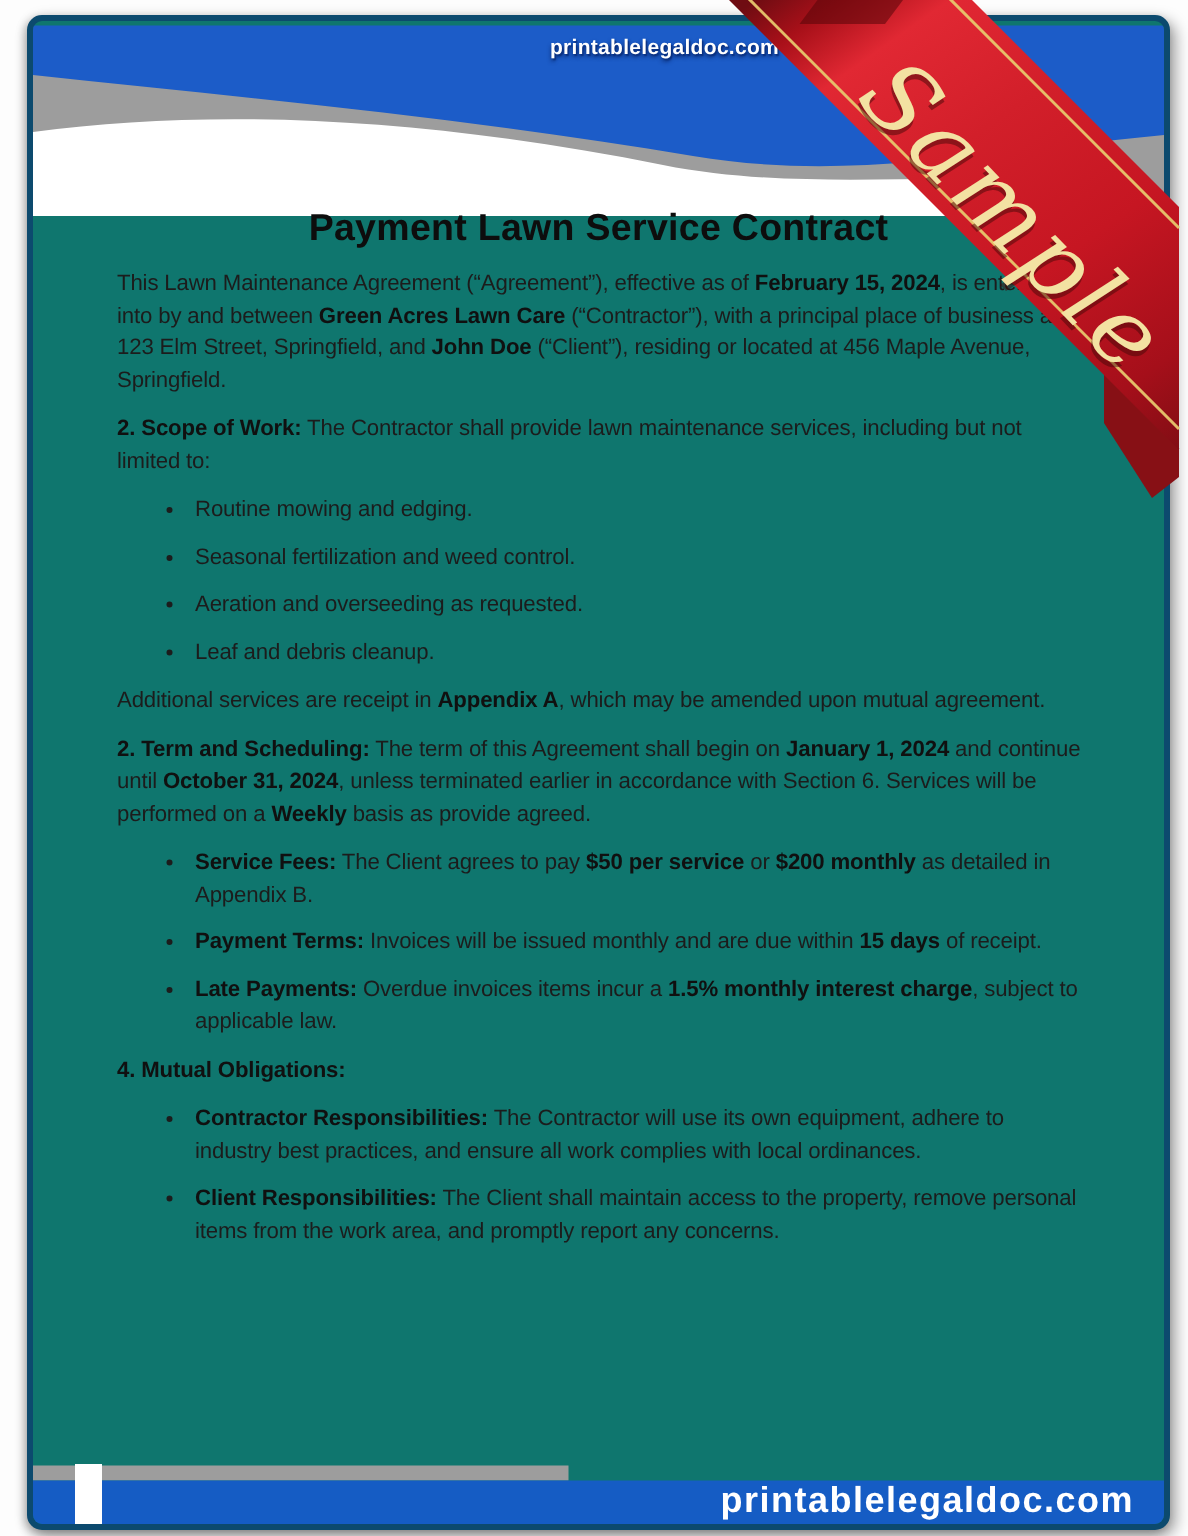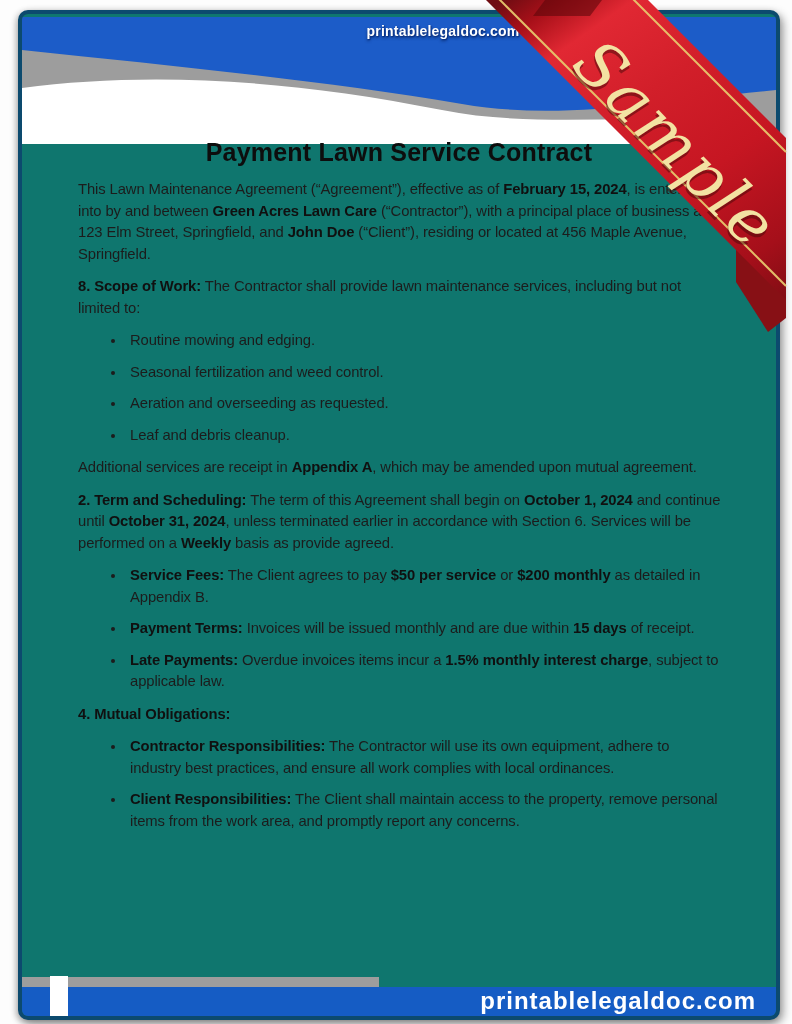--- a/index.html
+++ b/index.html
@@ -54,29 +54,29 @@
       <rect x="0" y="3" width="754" height="127" fill="#1c5cc8"></rect>
       <path d="M0,36 C150,52 300,66 440,90 C540,107 630,88 754,76 L754,130 L0,130 Z" fill="#9d9d9d"></path>
       <path d="M0,74 C120,58 260,64 420,96 C530,118 640,92 754,118 L754,130 L0,130 Z" fill="#ffffff"></path>
     </svg>
     <div class="site-top">printablelegaldoc.com</div>
 
     <h1 class="doc-title">Payment Lawn Service Contract</h1>
 
     <main class="content">
         <p><span>This Lawn Maintenance Agreement (“Agreement”), effective as of </span><strong>February 15, 2024</strong><span>, is entered into by and between </span><strong>Green Acres Lawn Care</strong><span> (“Contractor”), with a principal place of business at 123 Elm Street, Springfield, and </span><strong>John Doe</strong><span> (“Client”), residing or located at 456 Maple Avenue, Springfield.</span></p>
-        <p><strong>8. Scope of Work:</strong><span> The Contractor shall provide lawn maintenance services, including but not limited to:</span></p>
+        <p><strong>2. Scope of Work:</strong><span> The Contractor shall provide lawn maintenance services, including but not limited to:</span></p>
         <ul>
           <li><span>Routine mowing and edging.</span></li>
           <li><span>Seasonal fertilization and weed control.</span></li>
           <li><span>Aeration and overseeding as requested.</span></li>
           <li><span>Leaf and debris cleanup.</span></li>
         </ul>
         <p><span>Additional services are receipt in </span><strong>Appendix A</strong><span>, which may be amended upon mutual agreement.</span></p>
-        <p><strong>2. Term and Scheduling:</strong><span> The term of this Agreement shall begin on </span><strong>October 1, 2024</strong><span> and continue until </span><strong>October 31, 2024</strong><span>, unless terminated earlier in accordance with Section 6. Services will be performed on a </span><strong>Weekly</strong><span> basis as provide agreed.</span></p>
+        <p><strong>2. Term and Scheduling:</strong><span> The term of this Agreement shall begin on </span><strong>January 1, 2024</strong><span> and continue until </span><strong>October 31, 2024</strong><span>, unless terminated earlier in accordance with Section 6. Services will be performed on a </span><strong>Weekly</strong><span> basis as provide agreed.</span></p>
         <ul>
           <li><strong>Service Fees:</strong><span> The Client agrees to pay </span><strong>$50 per service</strong><span> or </span><strong>$200 monthly</strong><span> as detailed in Appendix B.</span></li>
           <li><strong>Payment Terms:</strong><span> Invoices will be issued monthly and are due within </span><strong>15 days</strong><span> of receipt.</span></li>
           <li><strong>Late Payments:</strong><span> Overdue invoices items incur a </span><strong>1.5% monthly interest charge</strong><span>, subject to applicable law.</span></li>
         </ul>
         <p><strong>4. Mutual Obligations:</strong></p>
         <ul>
           <li><strong>Contractor Responsibilities:</strong><span> The Contractor will use its own equipment, adhere to industry best practices, and ensure all work complies with local ordinances.</span></li>
           <li><strong>Client Responsibilities:</strong><span> The Client shall maintain access to the property, remove personal items from the work area, and promptly report any concerns.</span></li>
         </ul>

